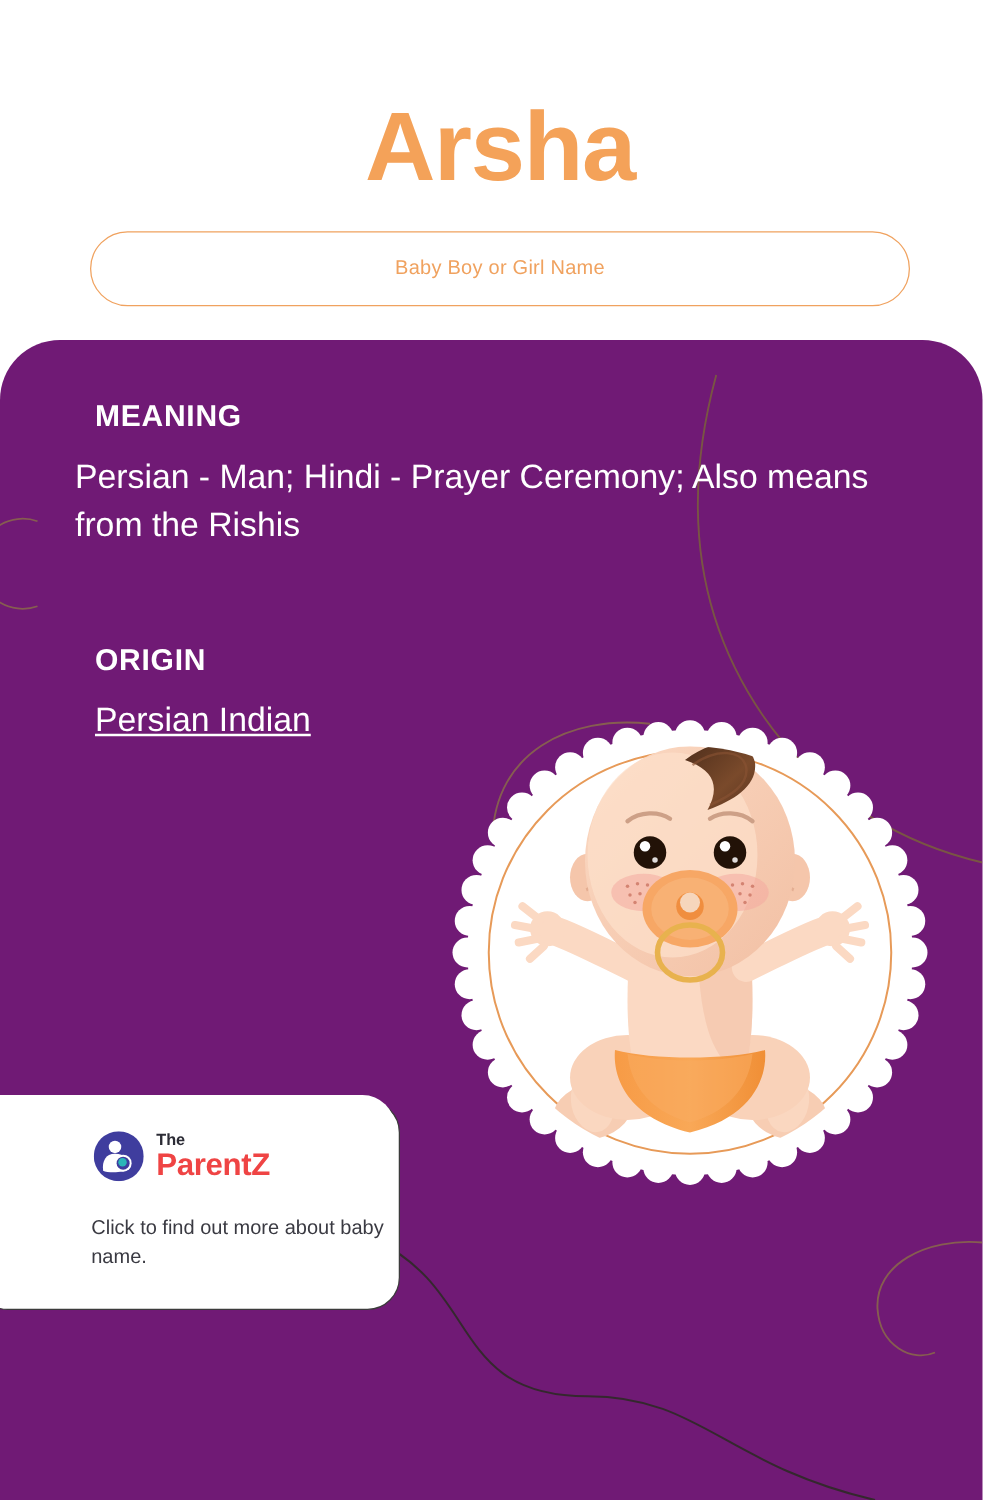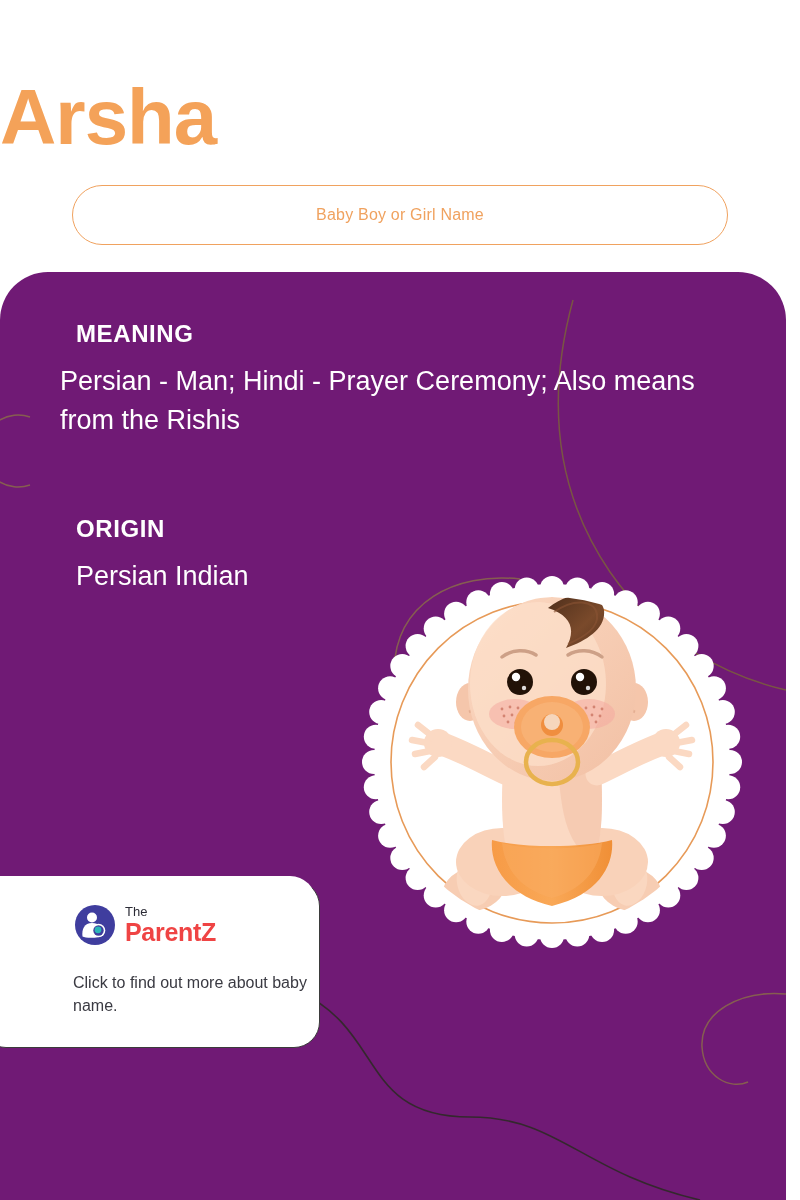--- a/index.html
+++ b/index.html
@@ -14,21 +14,21 @@
     overflow: hidden;
     font-family: "Liberation Sans", sans-serif;
   }
 
   
   #name-title {
     position: absolute;
     top: 78px;
     left: 0;
     width: 800px;
-    text-align: left;
+    text-align: center;
     font-size: 78px;
     font-weight: 700;
     letter-spacing: -1px;
     color: #F4A259;
     line-height: 1;
   }
 
   #search-pill {
     position: absolute;
     top: 185px;
@@ -82,21 +82,21 @@
   .field-value {
     position: absolute;
     font-size: 27px;
     font-weight: 400;
     color: #ffffff;
     line-height: 1.45;
   }
   #meaning-label { top: 48px;  left: 76px; }
   #meaning-value { top: 90px;  left: 60px; width: 660px; }
   #origin-label  { top: 243px; left: 76px; }
-  #origin-value  { top: 285px; left: 76px; width: 500px; }
+  #origin-value  { top: 285px; left: 76px; width: 500px; text-decoration: underline; }
 
   
   #baby-illustration {
     position: absolute;
     top: 290px;
     left: 352px;
     width: 400px;
     height: 400px;
   }
 
@@ -135,21 +135,21 @@
     flex: 0 0 40px;
   }
   #cta-wordmark {
     display: flex;
     flex-direction: column;
     line-height: 1;
   }
   #cta-word-the {
     font-size: 13px;
     color: #2c2c36;
-    font-weight: 400;
+    font-weight: 700;
     margin-bottom: 2px;
   }
   #cta-word-parentz {
     font-size: 25px;
     color: #ef4444;
     font-weight: 700;
     letter-spacing: -0.3px;
   }
   #cta-text {
     position: absolute;

